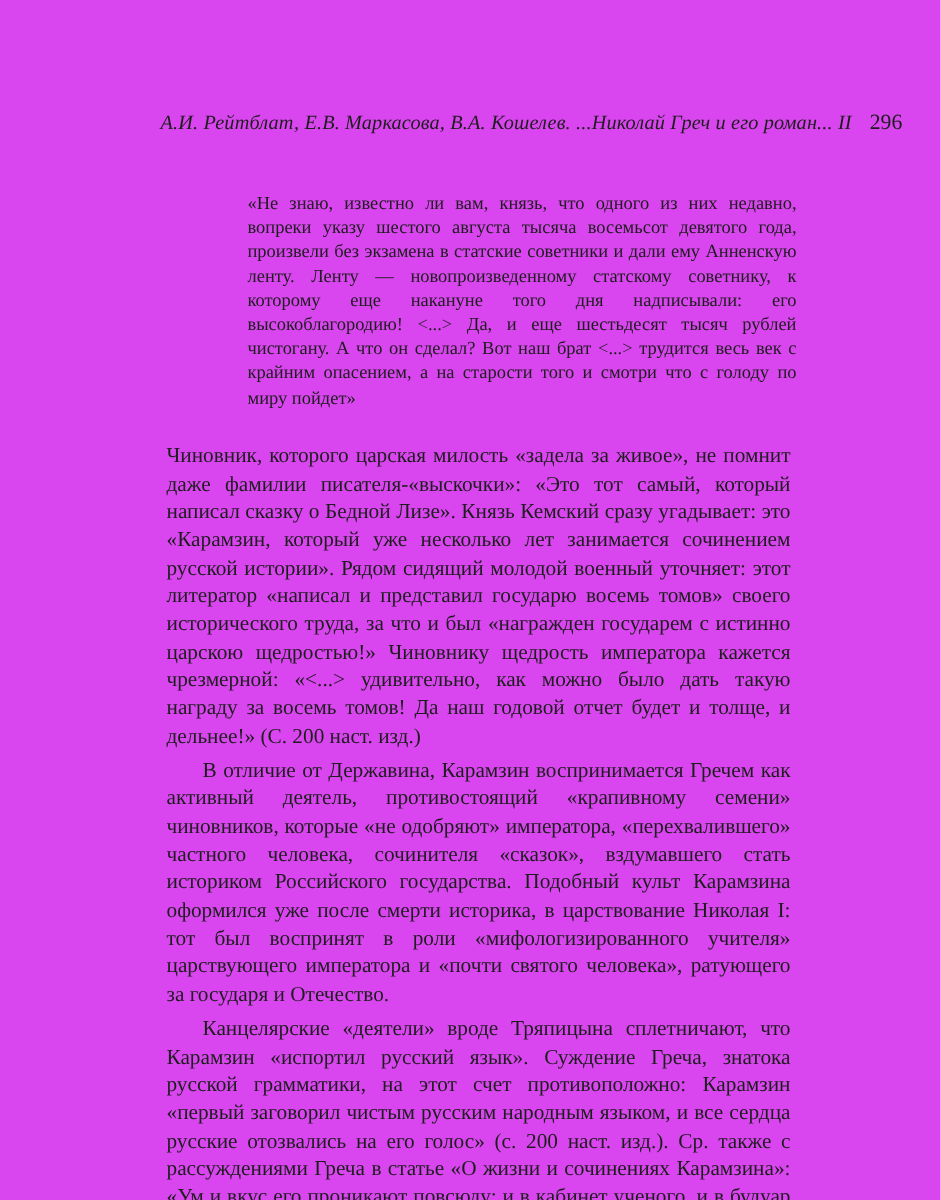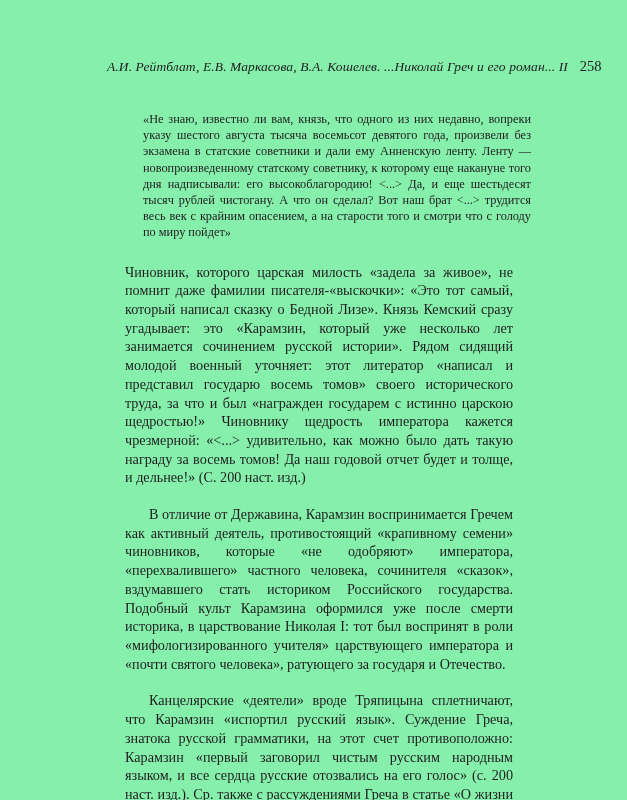--- a/index.html
+++ b/index.html
@@ -3,23 +3,23 @@
 <meta charset="utf-8">
 <style>
   html, body {
     margin: 0;
     padding: 0;
     background: #ffffff;
   }
   .page {
     width: 627px;
     height: 800px;
-    background: #86efac;
+    background: #d946ef;
     box-sizing: border-box;
-    padding: 58px 96px 30px 107px;
+    padding: 74px 96px 30px 107px;
     font-family: "Liberation Serif", "DejaVu Serif", serif;
     color: #1d1d1d;
     overflow: hidden;
   }
   .running-head {
     display: flex;
     justify-content: space-between;
     align-items: baseline;
     font-size: 13.5px;
     white-space: nowrap;
@@ -27,58 +27,58 @@
   .head-title {
     font-style: italic;
     letter-spacing: 0.1px;
   }
   .head-page {
     font-style: normal;
     font-size: 14.5px;
     padding-left: 12px;
   }
   .quote {
-    margin: 36px 0 0 36px;
+    margin: 36px 0 0 58px;
     padding: 0;
   }
   .quote-text {
     margin: 0;
     font-size: 12.3px;
     line-height: 16.2px;
     text-align: justify;
     hyphens: auto;
   }
   .quote-source {
     margin: 7px 0 0 0;
     font-size: 11.8px;
     text-align: right;
   }
   .body-text {
     margin-top: 22px;
   }
   .para {
-    margin: 18px;
+    margin: 4px;
     font-size: 14.2px;
     line-height: 18.7px;
     text-align: justify;
     text-indent: 24px;
     hyphens: auto;
   }
   .para.no-indent {
     text-indent: 0;
   }
 </style>
 </head>
 <body>
 
 <div class="page">
 
   <header class="running-head">
     <span class="head-title">А.И. Рейтблат, Е.В. Маркасова, В.А. Кошелев. ...Николай Греч и его роман... II</span>
-    <span class="head-page">258</span>
+    <span class="head-page">296</span>
   </header>
 
   <blockquote class="quote">
     <p class="quote-text">«Не знаю, известно ли вам, князь, что одного из них недавно, вопреки указу шестого августа тысяча восемьсот девятого года, произвели без экзамена в статские советники и дали ему Анненскую ленту. Ленту — новопроизведенному статскому советнику, к которому еще накануне того дня надписывали: его высокоблагородию! &lt;...&gt; Да, и еще шестьдесят тысяч рублей чистогану. А что он сделал? Вот наш брат &lt;...&gt; трудится весь век с крайним опасением, а на старости того и смотри что с голоду по миру пойдет»</p>
   </blockquote>
 
   <main class="body-text">
     <p class="para no-indent">Чиновник, которого царская милость «задела за живое», не помнит даже фамилии писателя-«выскочки»: «Это тот самый, который написал сказку о Бедной Лизе». Князь Кемский сразу угадывает: это «Карамзин, который уже несколько лет занимается сочинением русской истории». Рядом сидящий молодой военный уточняет: этот литератор «написал и представил государю восемь томов» своего исторического труда, за что и был «награжден государем с истинно царскою щедростью!» Чиновнику щедрость императора кажется чрезмерной: «&lt;...&gt; удивительно, как можно было дать такую награду за восемь томов! Да наш годовой отчет будет и толще, и дельнее!» (С. 200 наст. изд.)</p>
     <p class="para">В отличие от Державина, Карамзин воспринимается Гречем как активный деятель, противостоящий «крапивному семени» чиновников, которые «не одобряют» императора, «перехвалившего» частного человека, сочинителя «сказок», вздумавшего стать историком Российского государства. Подобный культ Карамзина оформился уже после смерти историка, в царствование Николая I: тот был воспринят в роли «мифологизированного учителя» царствующего императора и «почти святого человека», ратующего за государя и Отечество.</p>
     <p class="para">Канцелярские «деятели» вроде Тряпицына сплетничают, что Карамзин «испортил русский язык». Суждение Греча, знатока русской грамматики, на этот счет противоположно: Карамзин «первый заговорил чистым русским народным языком, и все сердца русские отозвались на его голос» (с. 200 наст. изд.). Ср. также с рассуждениями Греча в статье «О жизни и сочинениях Карамзина»: «Ум и вкус его проникают повсюду: и в кабинет ученого, и в будуар модной женщины, и в палатку воина, и в палату судейскую» (цит. по: Карамзин 2006: 471—472). Очевидно, что универсальность, способность угодить широкому кругу читателей, вменяемые Карамзину как основные достоинства его прозы («легкой и правильной»), определили интенцию самого Греча при создании «Черной женщины».</p>

